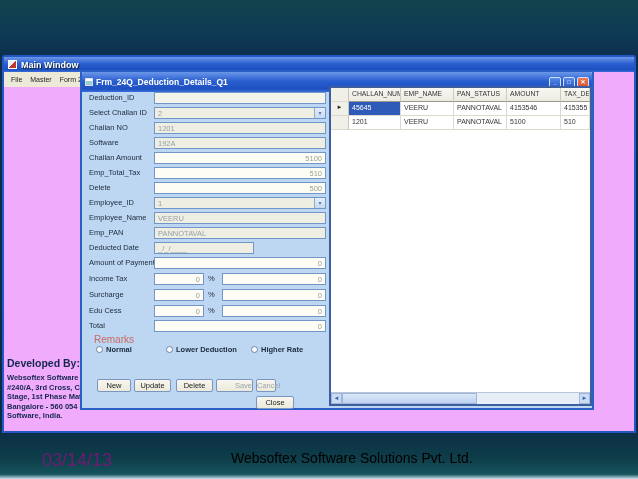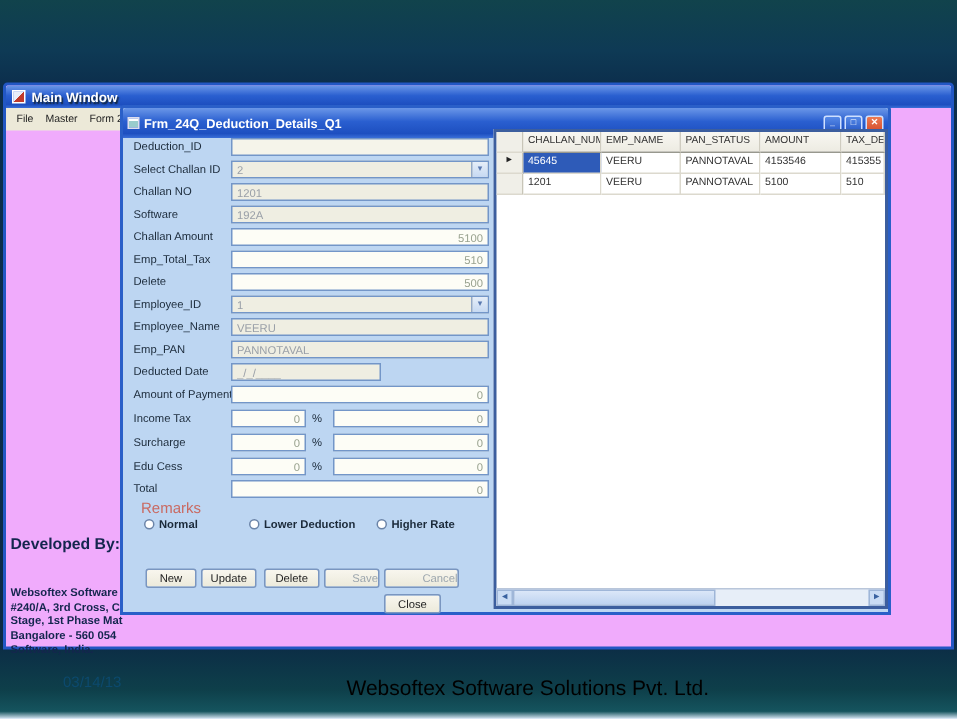--- a/index.html
+++ b/index.html
@@ -10,21 +10,21 @@
     background:linear-gradient(180deg,#11434c 0%,#0e3a55 7%,#0c2e4c 12%,#0b2a45 89%,#0e3f4a 96%,#15545e 99%,#cfe0ee 100%);
   }
   
   .window{position:absolute;left:2px;top:55px;width:634px;height:378px;background:#f0abfc;border:2px solid #2257c4;border-radius:3px 3px 0 0;}
   .titlebar{height:15px;background:linear-gradient(180deg,#6b97e8 0%,#2a5fd0 45%,#1d4fc0 85%,#3a6fd8 100%);border-radius:2px 2px 0 0;display:flex;align-items:center;padding:0 4px;color:#fff;font-size:9px;font-weight:bold;text-shadow:1px 1px 1px #123;}
   .appicon{width:9px;height:9px;background:linear-gradient(135deg,#e8eef8 50%,#c03a2a 50%);border:1px solid #fff;margin-right:4px;flex:0 0 auto;}
   .menubar{position:absolute;left:0;top:15px;width:100px;height:15px;background:#ece9d8;display:flex;align-items:center;gap:8px;padding-left:7px;font-size:7px;color:#222;z-index:1;}
   .menubar span{cursor:default;}
   
   .developed{position:absolute;left:3px;top:300px;width:78px;color:#14264e;z-index:1;overflow:hidden;}
-  .developed .head{font-size:10.5px;font-weight:bold;margin-bottom:21px;}
+  .developed .head{font-size:10.5px;font-weight:bold;margin-bottom:4px;}
   .developed .line{font-size:7.5px;font-weight:bold;line-height:9.5px;white-space:nowrap;}
   
   .form{position:absolute;left:76px;top:13px;width:514px;height:340px;background:#bdd6f2;border:2px solid #2a5fc8;border-radius:3px 3px 0 0;z-index:2;}
   .form-tb{height:15px;background:linear-gradient(180deg,#6b97e8 0%,#2a5fd0 45%,#1d4fc0 85%,#3a6fd8 100%);display:flex;align-items:center;padding:10px 3px;color:#fff;font-size:8.5px;font-weight:bold;border-radius:2px 2px 0 0;}
   .form-icon{width:8px;height:8px;background:linear-gradient(180deg,#fff 30%,#9cc 30%);border:1px solid #dde;margin-right:3px;flex:0 0 auto;}
   .form-title{flex:1;white-space:nowrap;overflow:hidden;}
   .tbb{width:12px;height:11px;margin-left:2px;border:1px solid #cfe0ff;border-radius:2px;font-size:6px;line-height:9px;text-align:center;color:#fff;background:linear-gradient(#578ae8,#2a5cc8);cursor:pointer;}
   .tbb.close{background:linear-gradient(#ec7a52,#d6502f);font-weight:bold;}
   
   .frow{position:absolute;height:13px;}
@@ -51,21 +51,21 @@
   .gh{background:linear-gradient(#f8f7f2,#edebe2);border-right:1px solid #cfccc0;border-bottom:1px solid #98988e;font-size:6.8px;color:#333;padding:2px 0 0 3px;white-space:nowrap;overflow:hidden;}
   .gc{border-right:1px solid #dcd9ce;border-bottom:1px solid #dcd9ce;font-size:7px;color:#333;padding:2px 0 0 3px;white-space:nowrap;overflow:hidden;background:#fff;}
   .gsel{background:#2e5bb8;color:#fff;}
   .rowsel{width:18px;flex:0 0 auto;background:#f0efe8;border-right:1px solid #c8c5b8;border-bottom:1px solid #dcd9ce;font-size:6px;color:#222;text-align:center;padding-top:2px;}
   .c0{width:52px;flex:0 0 auto;} .c1{width:53px;flex:0 0 auto;} .c2{width:53px;flex:0 0 auto;} .c3{width:54px;flex:0 0 auto;} .c4{flex:1;}
   .hscroll{position:absolute;left:0;bottom:0;width:100%;height:12px;background:#e7eef8;border-top:1px solid #b9c6da;display:flex;}
   .harrow{width:11px;height:11px;background:#cadcf4;border:1px solid #9fb6d8;color:#3a62a0;font-size:6px;text-align:center;line-height:9px;flex:0 0 auto;cursor:pointer;}
   .hthumb{width:52%;height:11px;background:linear-gradient(#dbe7f8,#bdd2f0);border:1px solid #9fb6d8;cursor:grab;}
   .htrack{flex:1;}
   
-  .footer-date{position:absolute;left:42px;top:450px;font-size:10px;color:#0c4a6e;}
+  .footer-date{position:absolute;left:42px;top:450px;font-size:18px;color:#701a75;}
   .footer-company{position:absolute;left:231px;top:450px;font-size:14px;color:#000000;white-space:nowrap;}
 </style>
 </head>
 <body>
 
 <div class="window">
   <div class="titlebar">
     <span class="appicon"></span>
     <span>Main Window</span>
   </div>
@@ -179,21 +179,21 @@
     </div>
     <div class="radio-item" style="left:169px">
       <span class="radio-dot"></span>
       <span>Higher Rate</span>
     </div>
 
     <div class="btn" style="left:15px;top:307px;width:34px">New</div>
     <div class="btn" style="left:52px;top:307px;width:37px">Update</div>
     <div class="btn" style="left:94px;top:307px;width:37px">Delete</div>
     <div class="btn dis" style="left:134px;top:307px;width:37px">Save</div>
-    <div class="btn dis" style="left:174px;top:307px;width:50px">Cancel</div>
+    <div class="btn dis" style="left:174px;top:307px;width:20px">Cancel</div>
     <div class="btn" style="left:174px;top:324px;width:38px">Close</div>
 
     <div class="grid">
       <div class="grow">
         <div class="gh rowsel"></div>
         <div class="gh c0">CHALLAN_NUM</div>
         <div class="gh c1">EMP_NAME</div>
         <div class="gh c2">PAN_STATUS</div>
         <div class="gh c3">AMOUNT</div>
         <div class="gh c4">TAX_DEPOS</div>

